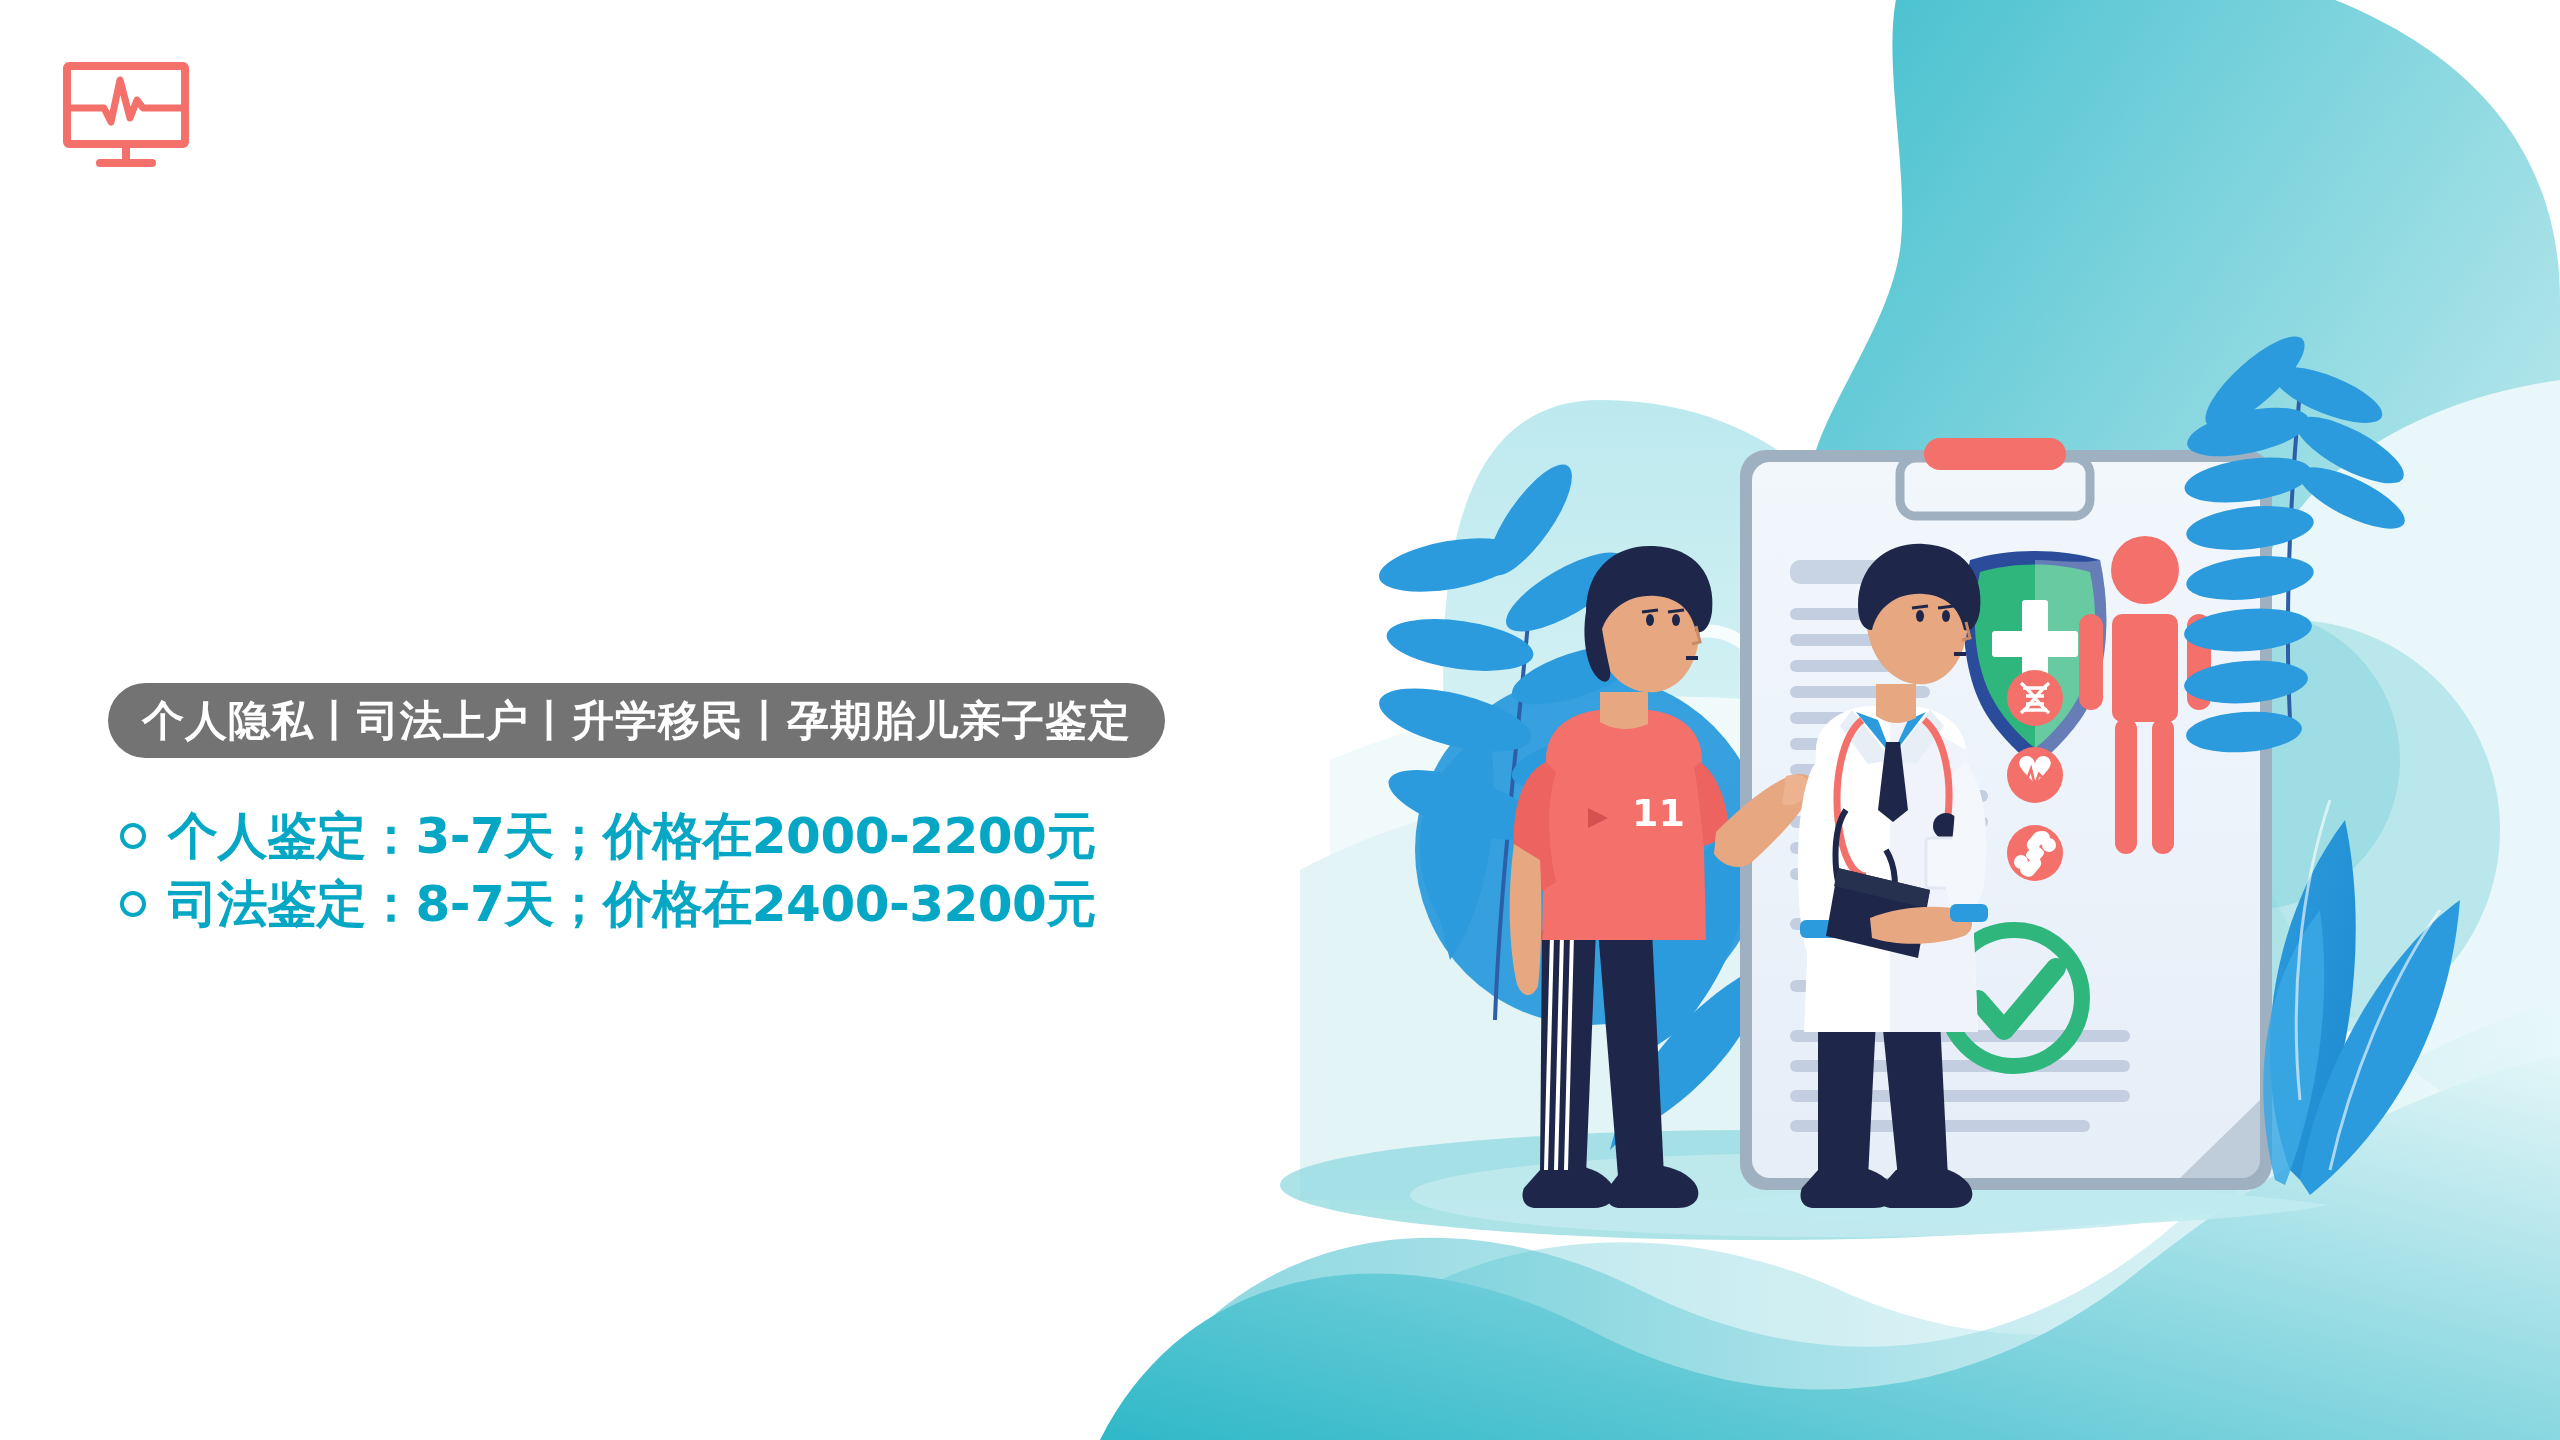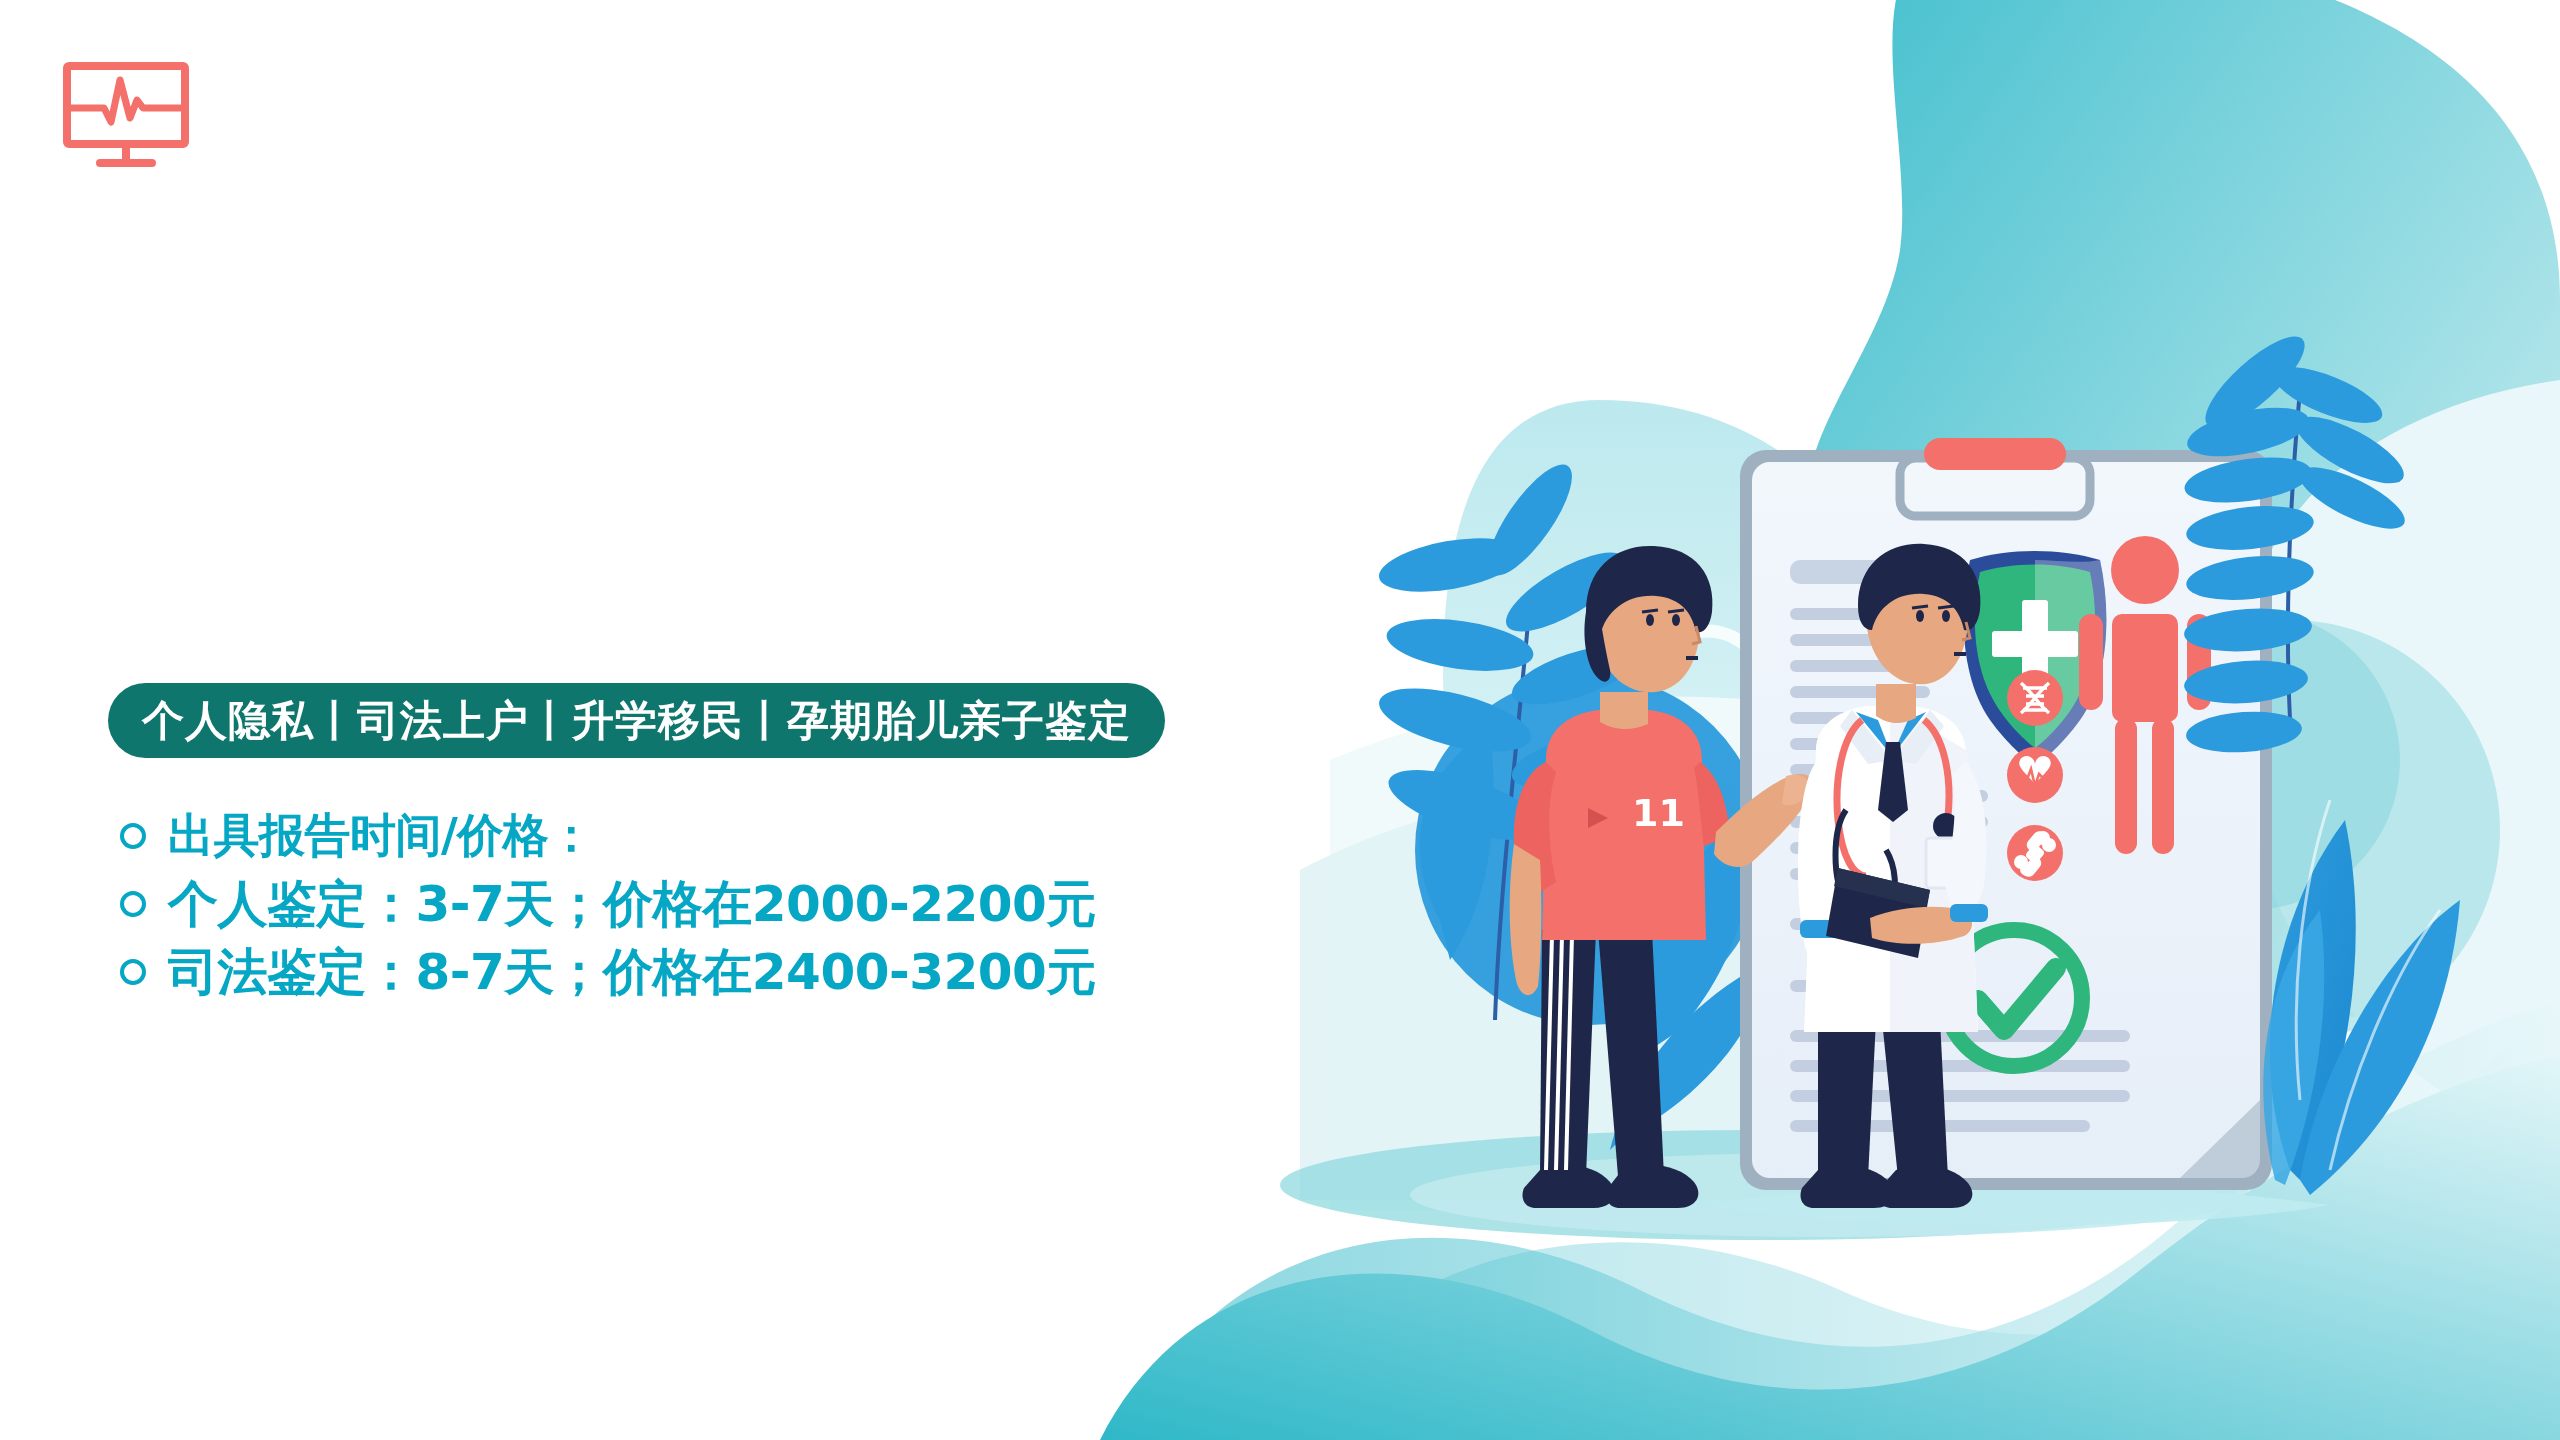--- a/index.html
+++ b/index.html
@@ -46,21 +46,21 @@
   }
   .headline .seg-city { color: #05A7C4; }
   .headline .seg-rest { color: #F4706B; }
 
   
   .pill {
     position: absolute; left: 108px; top: 683px;
     height: 75px;
     padding: 0 34px;
     border-radius: 38px;
-    background: #0f766e;
+    background: #737373;
     display: flex; align-items: center; justify-content: center;
     color: #ffffff;
     font-size: 42px;
     font-weight: 700;
     letter-spacing: 1px;
     white-space: nowrap;
     font-family: "DejaVu Sans", "Liberation Sans", sans-serif;
   }
 
   
@@ -431,24 +431,20 @@
         <rect x="38" y="99" width="60" height="8" rx="4" fill="#F4706B"></rect>
       </svg>
     </div>
 
 
     <div class="pill">
       <span>个人隐私丨司法上户丨升学移民丨孕期胎儿亲子鉴定</span>
     </div>
 
     <div class="bullets">
-      <div class="bullet-row first">
-        <span class="bullet-dot"></span>
-        <span class="bullet-text">出具报告时间/价格：</span>
-      </div>
       <div class="bullet-row">
         <span class="bullet-dot"></span>
         <span class="bullet-text">个人鉴定：3-7天；价格在2000-2200元</span>
       </div>
       <div class="bullet-row">
         <span class="bullet-dot"></span>
         <span class="bullet-text">司法鉴定：8-7天；价格在2400-3200元</span>
       </div>
     </div>
 

